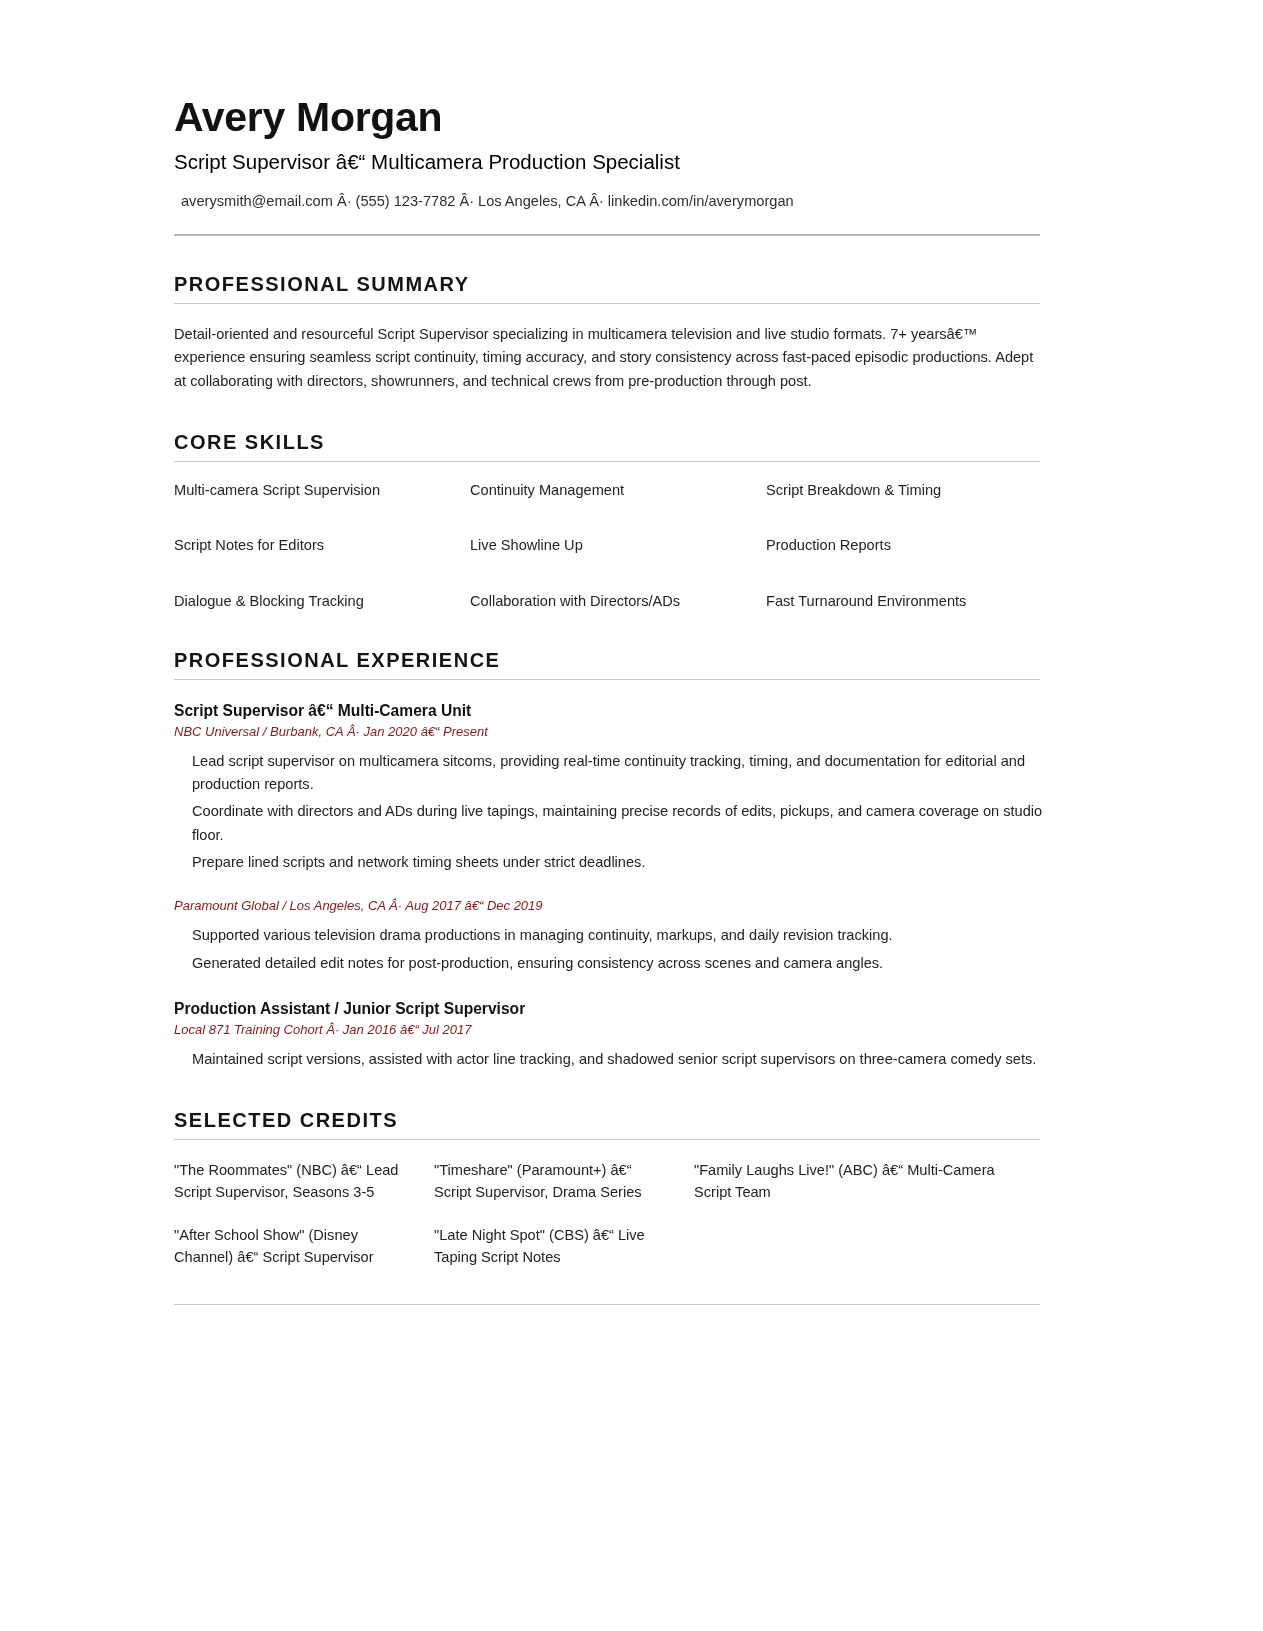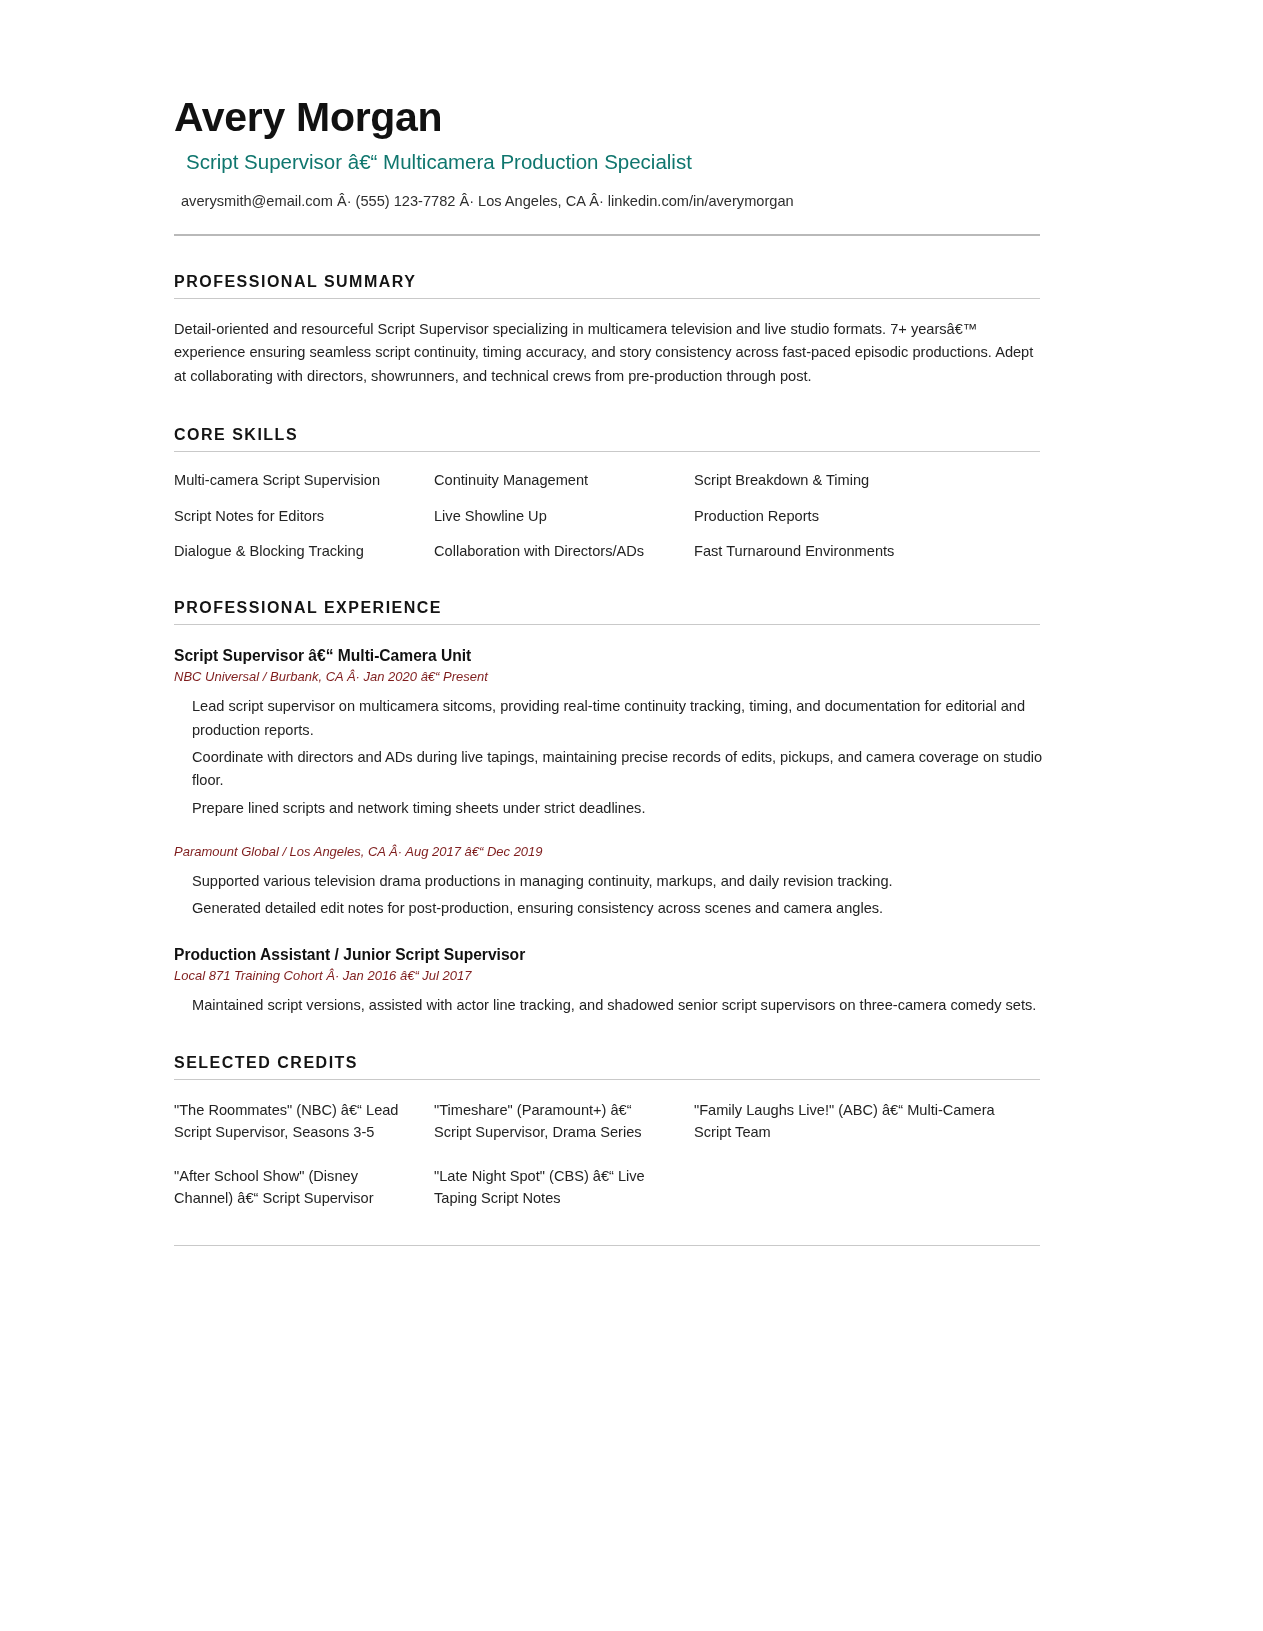--- a/index.html
+++ b/index.html
@@ -31,43 +31,43 @@
     font-size: 41px;
     font-weight: bold;
     letter-spacing: -0.3px;
     line-height: 1.08;
     color: #111111;
     margin: 0 0 10px 0;
   }
   .tagline {
     font-size: 20.5px;
     font-weight: normal;
-    color: #0f766e;
+    color: #000000;
     line-height: 1.25;
-    margin: 0 0 17px 12px;
+    margin: 0 0 17px 0;
   }
   .contact {
     font-size: 14.6px;
     color: #2e2e2e;
     line-height: 1.35;
     margin: 0 0 22px 7px;
   }
   .header-rule {
     border: 0;
     border-top: 2px solid #b9b9b9;
     margin: 0 0 0 0;
     width: 866px;
   }
 
   
   .section {
     margin-top: 36px;
   }
   .section-title {
-    font-size: 16px;
+    font-size: 20px;
     font-weight: bold;
     letter-spacing: 1.5px;
     color: #141414;
     margin: 0 0 7px 0;
     line-height: 1.2;
   }
   .section-rule {
     border: 0;
     border-top: 1px solid #c9c9c9;
     margin: 0;
@@ -85,20 +85,21 @@
     margin: 0;
     max-width: 864px;
   }
 
   
   .grid3 {
     display: grid;
     grid-template-columns: 260px 260px 346px;
     row-gap: 16px;
     column-gap: 0;
+    gap: 36px;
   }
   .skill-item {
     font-size: 14.6px;
     color: #232323;
     line-height: 1.35;
   }
   .credits-grid {
     display: grid;
     grid-template-columns: 260px 260px 346px;
     row-gap: 21px;

